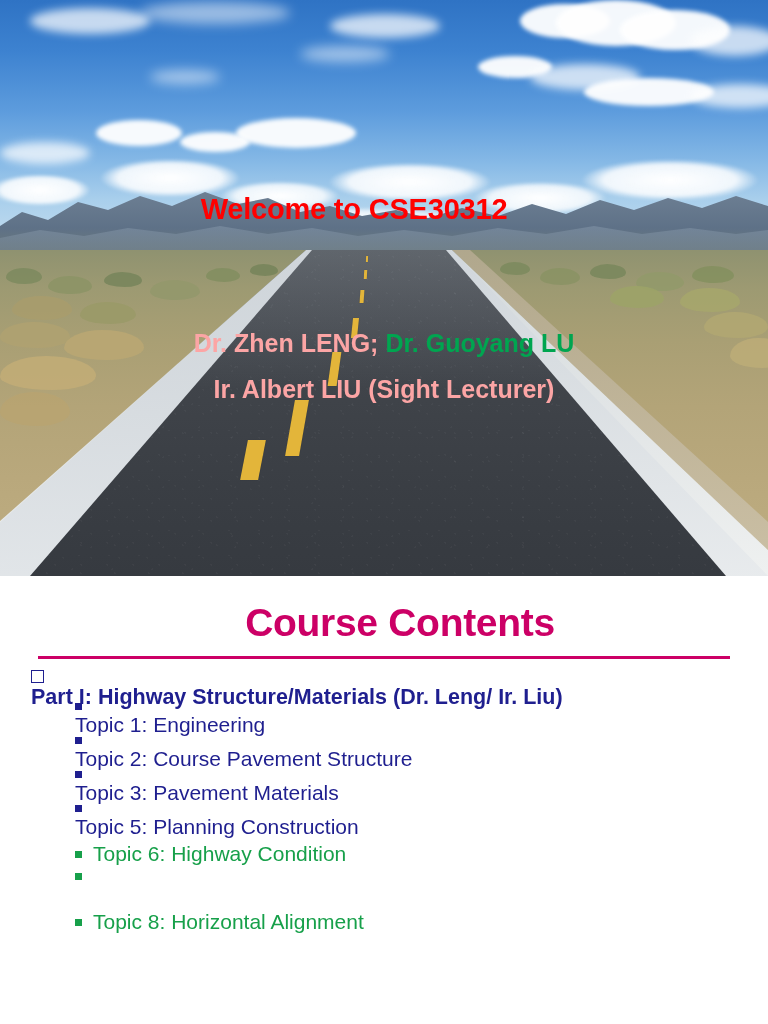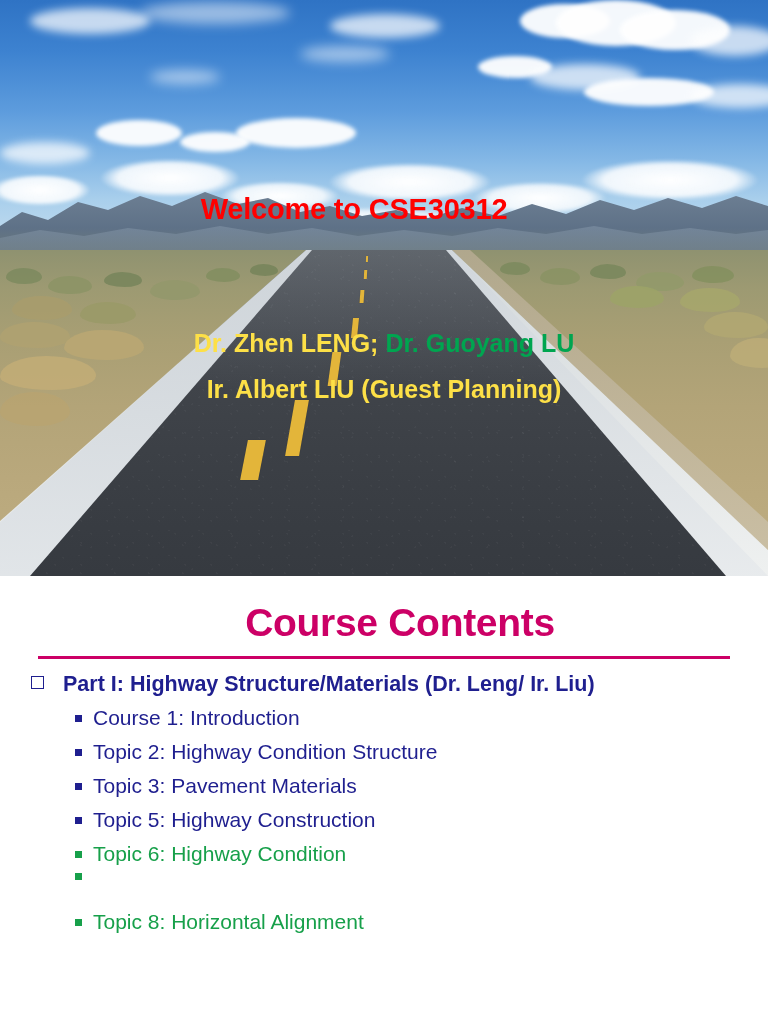--- a/index.html
+++ b/index.html
@@ -186,21 +186,21 @@
     width: 768px;
     text-align: center;
     z-index: 20;
   }
   .author-line {
     font-size: 25px;
     font-weight: bold;
     line-height: 46px;
     white-space: nowrap;
   }
-  .au-blue { color: #fde047; }
+  .au-blue { color: #fca5a5; }
   .au-green { color: #00a550; }
 
   
   #slide-contents {
     position: relative;
     width: 768px;
     height: 448px;
     background: #ffffff;
     overflow: hidden;
   }
@@ -262,21 +262,21 @@
     margin-right: 11px;
     flex: none;
     position: relative;
     top: -3px;
   }
   .topic-label {
     font-size: 21px;
     font-weight: normal;
     white-space: nowrap;
   }
-  .c-navy  { color: #1f1f8f; }
+  .c-navy  { color: #1f1f8f; flex-direction: column; }
   .c-green { color: #17a04a; }
 </style>
 </head>
 <body>
 
 <div id="slide-title">
 
   <div class="sky"></div>
 
   <div class="cloud soft" style="left:30px;  top:8px;   width:120px; height:26px;"></div>
@@ -363,51 +363,51 @@
   <div class="dash" style="left:244px; top:440px; width:18px; height:40px; transform:skewX(-11deg);"></div>
 
   <div class="title-text">
     <div class="title-line">Welcome to CSE30312</div>
   </div>
 
   <div class="authors">
     <div class="author-line">
       <span class="au-blue">Dr. Zhen LENG; </span><span class="au-green">Dr. Guoyang LU</span>
     </div>
-    <div class="author-line au-blue">Ir. Albert LIU (Guest Planning)</div>
+    <div class="author-line au-blue">Ir. Albert LIU (Sight Lecturer)</div>
   </div>
 
 </div>
 
 <div id="slide-contents">
 
   <div id="contents-title">Course Contents</div>
   <div id="contents-rule"></div>
 
   <div id="contents-list">
 
     <div class="part-row c-navy">
       <span class="part-bullet"></span>
       <span class="part-label">Part I: Highway Structure/Materials (Dr. Leng/ Ir. Liu)</span>
     </div>
     <div class="topic-row c-navy">
       <span class="topic-bullet"></span>
-      <span class="topic-label">Course 1: Introduction</span>
+      <span class="topic-label">Topic 1: Engineering</span>
     </div>
     <div class="topic-row c-navy">
       <span class="topic-bullet"></span>
-      <span class="topic-label">Topic 2: Highway Condition Structure</span>
+      <span class="topic-label">Topic 2: Course Pavement Structure</span>
     </div>
     <div class="topic-row c-navy">
       <span class="topic-bullet"></span>
       <span class="topic-label">Topic 3: Pavement Materials</span>
     </div>
     <div class="topic-row c-navy">
       <span class="topic-bullet"></span>
-      <span class="topic-label">Topic 5: Highway Construction</span>
+      <span class="topic-label">Topic 5: Planning Construction</span>
     </div>
 
     <div class="topic-row c-green">
       <span class="topic-bullet"></span>
       <span class="topic-label">Topic 6: Highway Condition</span>
     </div>
     <div class="topic-row c-green">
       <span class="topic-bullet"></span>
     </div>
     <div class="topic-row c-green">

